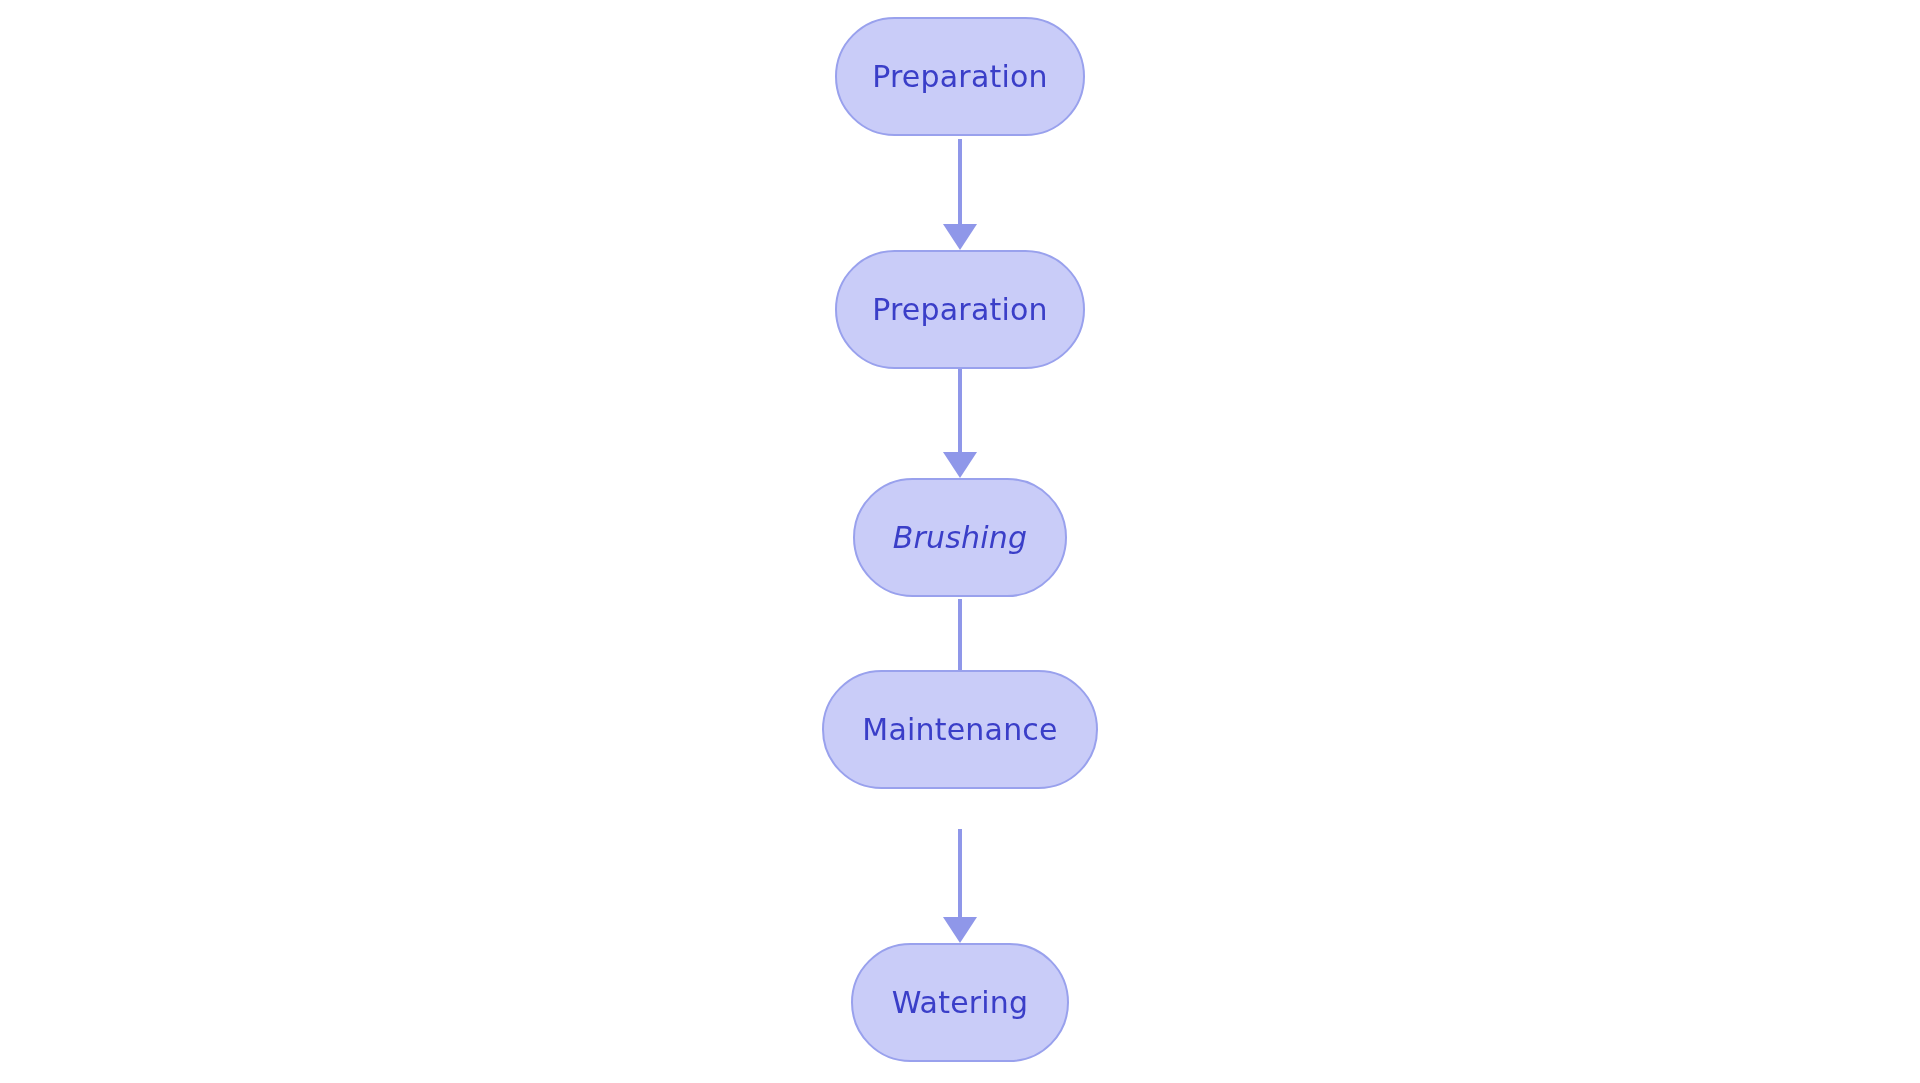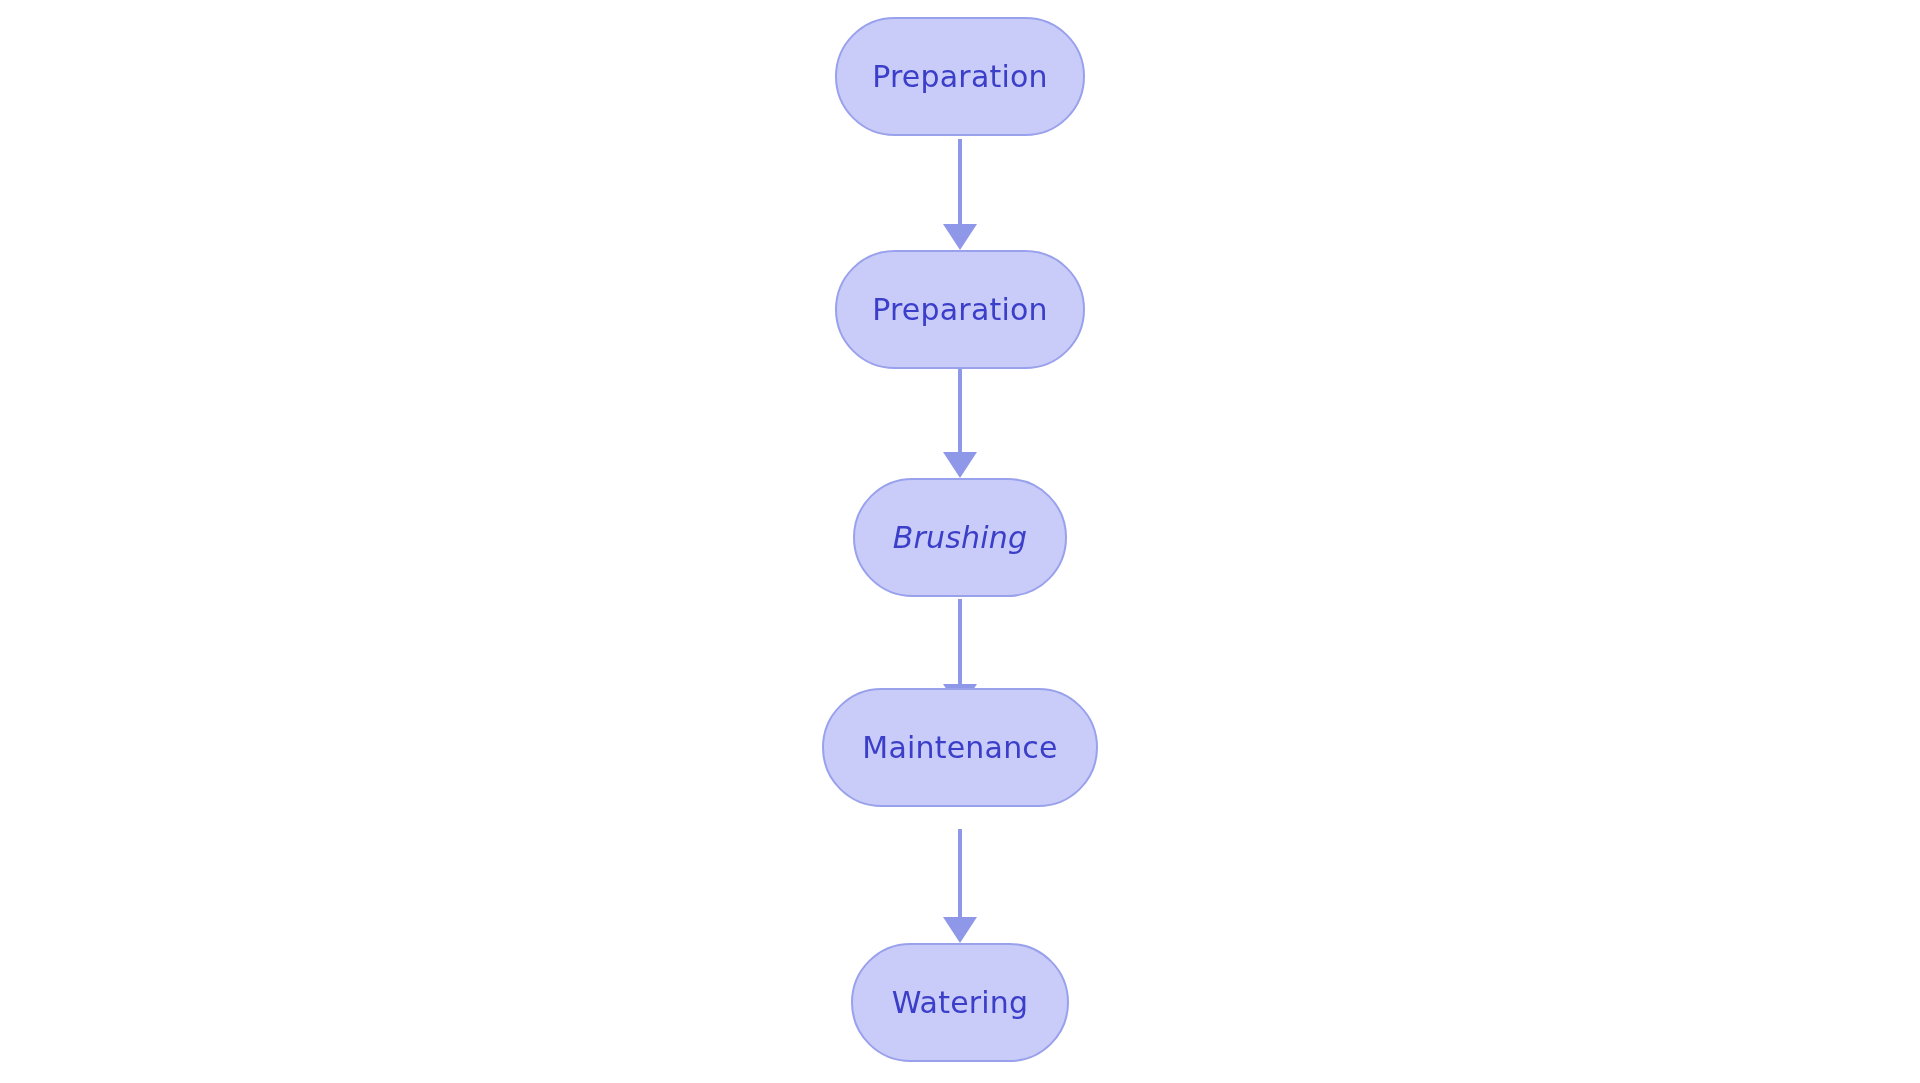--- a/index.html
+++ b/index.html
@@ -31,21 +31,21 @@
   .node .label {
     color: #3a3ec8;
     font-size: 30px;
     font-weight: 400;
     letter-spacing: 0.2px;
     white-space: nowrap;
   }
   .n1 { top: 17px;  width: 246px; }
   .n2 { top: 250px; width: 246px; }
   .n3 { top: 478px; width: 210px; font-style: italic; }
-  .n4 { top: 688px; width: 272px; }
+  .n4 { top: 670px; width: 272px; }
   .n5 { top: 943px; width: 214px; text-align: center; }
 
   .arrow {
     position: absolute;
     left: 50%;
     transform: translateX(-50%);
     width: 34px;
     display: flex;
     flex-direction: column;
     align-items: center;

